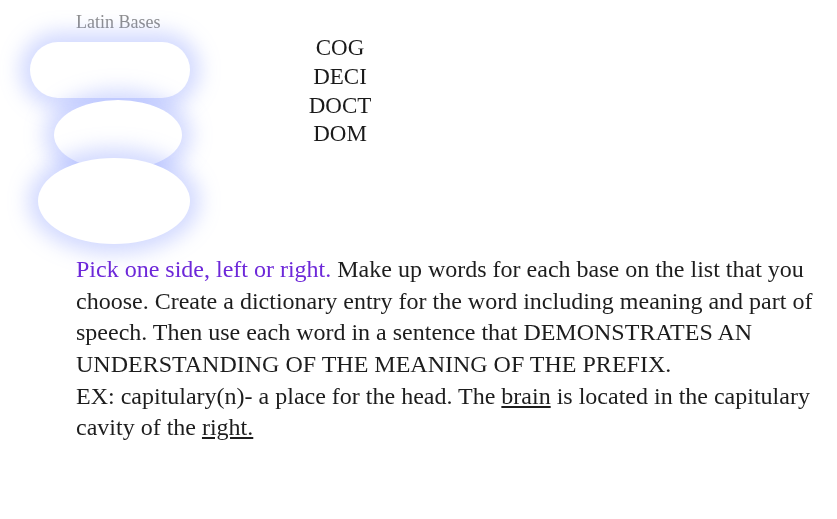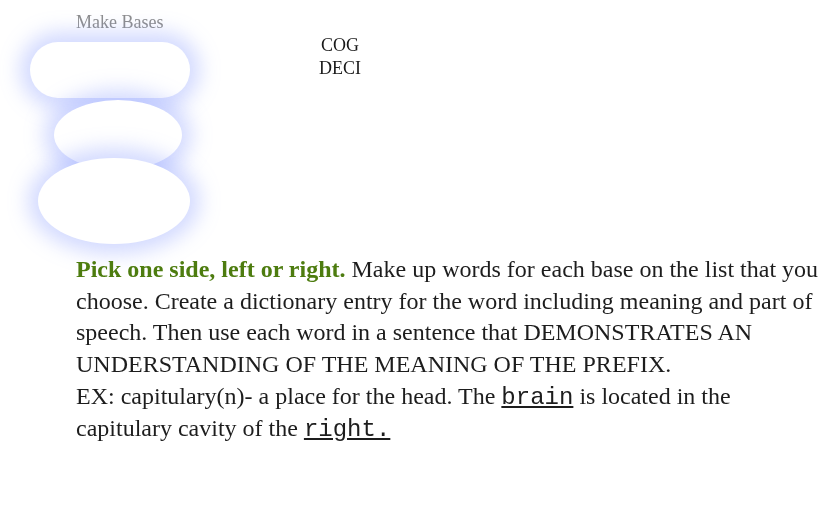--- a/index.html
+++ b/index.html
@@ -24,50 +24,52 @@
     background: #ffffff;
     box-shadow: 0 0 20px 10px rgba(130,150,255,0.35);
   }
   .glow1 { top: 42px;  left: 30px; width: 160px; height: 56px; border-radius: 36px; }
   .glow2 { top: 100px; left: 54px; width: 128px; height: 70px; }
   .glow3 { top: 158px; left: 38px; width: 152px; height: 86px; }
   .base-list {
     position: absolute;
     top: 34px;
     left: 300px;
-    font-size: 18px;
+    font-size: 23px;
     color: #1a1a1a;
     line-height: 1.25;
     text-align: center;
     width: 80px;
   }
   .base-list div { white-space: nowrap; }
   .body-text {
     position: absolute;
     top: 254px;
     left: 76px;
     width: 744px;
     font-size: 24px;
     color: #1d1d1d;
     line-height: 1.32;
   }
-  .body-text .lead { color: #4d7c0f; font-weight: bold; }
-  .ul { text-decoration: underline; font-family: Liberation Mono, monospace; }
+  .body-text .lead { color: #6d28d9; }
+  .ul { text-decoration: underline; }
 </style>
 </head>
 <body>
 
-<div class="title">Make Bases</div>
+<div class="title">Latin Bases</div>
 
 <div class="glow-blob glow1"></div>
 <div class="glow-blob glow2"></div>
 <div class="glow-blob glow3"></div>
 
 <div class="base-list">
   <div>COG</div>
   <div>DECI</div>
+  <div>DOCT</div>
+  <div>DOM</div>
 </div>
 
 <div class="body-text">
   <span class="lead">Pick one side, left or right.</span><span> Make up words for each base on the list that you choose. Create a dictionary entry for the word including meaning and part of speech. Then use each word in a sentence that DEMONSTRATES AN UNDERSTANDING OF THE MEANING OF THE PREFIX.</span>
   <br>
   <span>EX: capitulary(n)- a place for the head. The </span><span class="ul">brain</span><span> is located in the capitulary cavity of the </span><span class="ul">right.</span><span></span>
 </div>
 
 </body></html>

